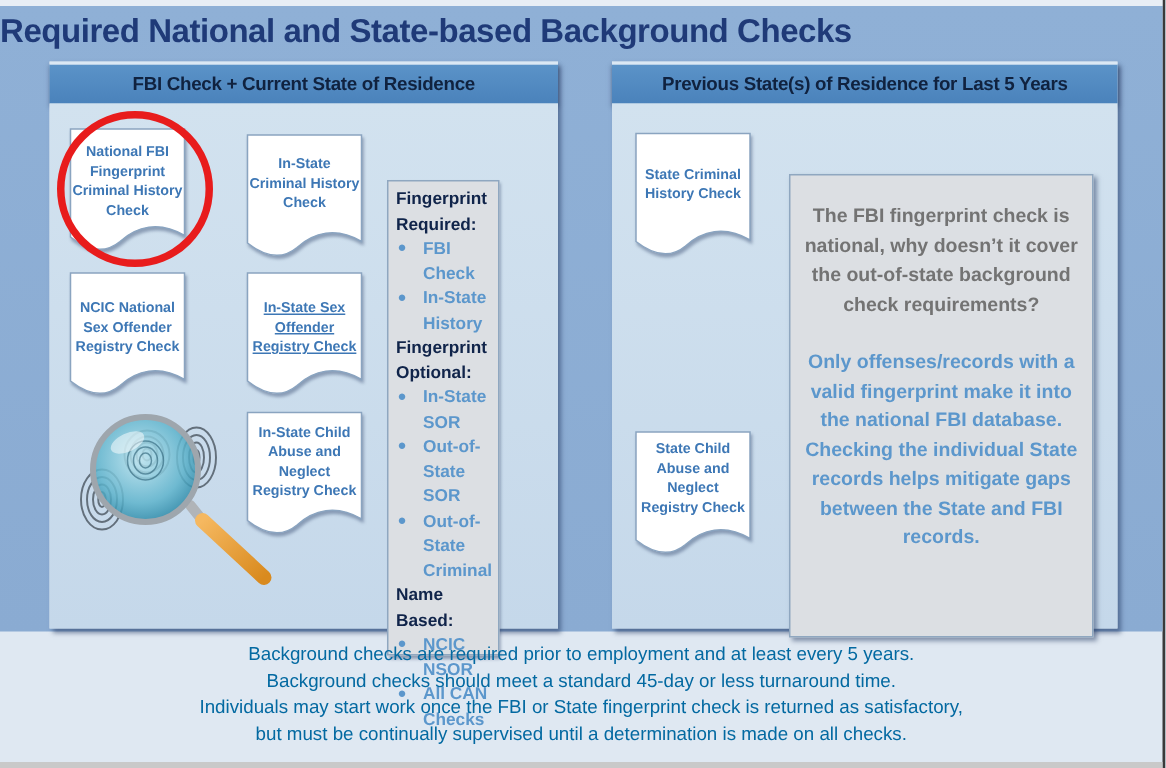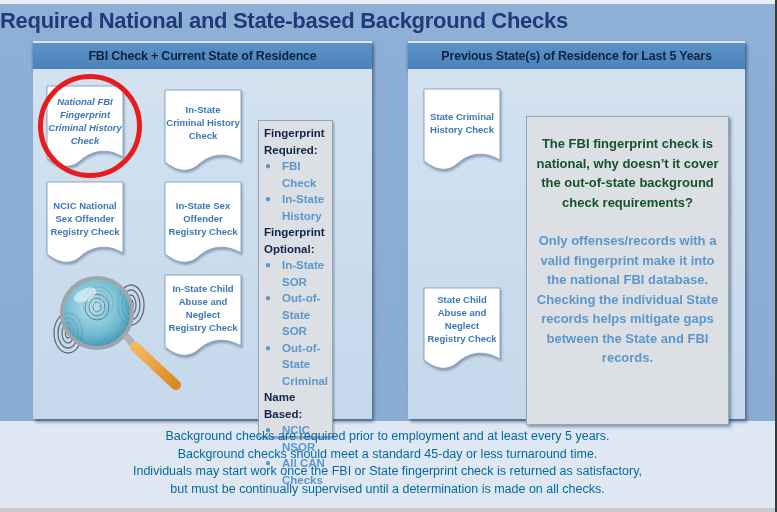--- a/index.html
+++ b/index.html
@@ -67,21 +67,21 @@
   .checklist .cl-item { color: #5c97cc; position: relative; padding-left: 18px; }
   .checklist .cl-item .bullet { position: absolute; left: 1px; top: 0; font-size: 10px; }
   .qa-box {
     position: absolute; left: 118px; top: 47px; width: 203px; height: 309px;
     background: #dcdfe3;
     border: 1px solid #8fa7c0;
     box-shadow: 2px 2px 3px rgba(40,60,100,0.5);
     text-align: center; padding: 17px 4px 0 4px;
     font-size: 13px; font-weight: bold; line-height: 19.5px;
   }
-  .qa-box .question { color: #14532d; margin-bottom: 19px; }
+  .qa-box .question { color: #737373; margin-bottom: 19px; }
   .qa-box .answer { color: #5c97cc; }
   .footer {
     position: absolute; left: 0; top: 428px; width: 775px; text-align: center;
     font-size: 12.5px; line-height: 17.5px; color: #0369a1;
   }
   .bottom-strip { position: absolute; left: 0; top: 508px; width: 775px; height: 4px; background: #c9c9c9; }
   .red-circle {
     position: absolute; left: 5px; top: 33px; width: 104px; height: 104px;
     border: 5px solid #e81c1c; border-radius: 50%;
   }
@@ -93,21 +93,21 @@
 <div class="stage">
   <div class="top-strip"></div>
   <div class="blue-field"></div>
 
   <div class="main-title">Required National and State-based Background Checks</div>
 
   <div class="panel left">
     <div class="panel-header">FBI Check + Current State of Residence</div>
     <div class="panel-body">
 
-      <div class="doc" style="left:13px; top:16px;font-style:italic;">
+      <div class="doc" style="left:13px; top:16px;">
         <svg viewBox="0 0 78 84">
           <path d="M1,1 H77 V72 C60,62 45,66 34,76 C22,86 10,80 1,73 Z" fill="#ffffff" stroke="#8aa4c0" stroke-width="1" style="filter:drop-shadow(1px 2px 1px rgba(40,60,100,0.4))"></path>
         </svg>
         <div class="doc-text">National FBI Fingerprint Criminal History Check</div>
       </div>
 
       <div class="doc" style="left:131px; top:20px;">
         <svg viewBox="0 0 78 84">
           <path d="M1,1 H77 V72 C60,62 45,66 34,76 C22,86 10,80 1,73 Z" fill="#ffffff" stroke="#8aa4c0" stroke-width="1" style="filter:drop-shadow(1px 2px 1px rgba(40,60,100,0.4))"></path>
         </svg>
@@ -118,21 +118,21 @@
         <svg viewBox="0 0 78 84">
           <path d="M1,1 H77 V72 C60,62 45,66 34,76 C22,86 10,80 1,73 Z" fill="#ffffff" stroke="#8aa4c0" stroke-width="1" style="filter:drop-shadow(1px 2px 1px rgba(40,60,100,0.4))"></path>
         </svg>
         <div class="doc-text" style="top:18px;">NCIC National Sex Offender Registry Check</div>
       </div>
 
       <div class="doc" style="left:131px; top:112px;">
         <svg viewBox="0 0 78 84">
           <path d="M1,1 H77 V72 C60,62 45,66 34,76 C22,86 10,80 1,73 Z" fill="#ffffff" stroke="#8aa4c0" stroke-width="1" style="filter:drop-shadow(1px 2px 1px rgba(40,60,100,0.4))"></path>
         </svg>
-        <div class="doc-text" style="top:18px;">In-State Sex Offender Registry Check</div>
+        <div class="doc-text" style="top:18px;text-decoration:underline;">In-State Sex Offender Registry Check</div>
       </div>
 
       <div class="doc" style="left:131px; top:205px;">
         <svg viewBox="0 0 78 84">
           <path d="M1,1 H77 V72 C60,62 45,66 34,76 C22,86 10,80 1,73 Z" fill="#ffffff" stroke="#8aa4c0" stroke-width="1" style="filter:drop-shadow(1px 2px 1px rgba(40,60,100,0.4))"></path>
         </svg>
         <div class="doc-text" style="top:8px;">In-State Child Abuse and Neglect Registry Check</div>
       </div>
 
       <svg class="magnifier" viewBox="0 0 140 120">

